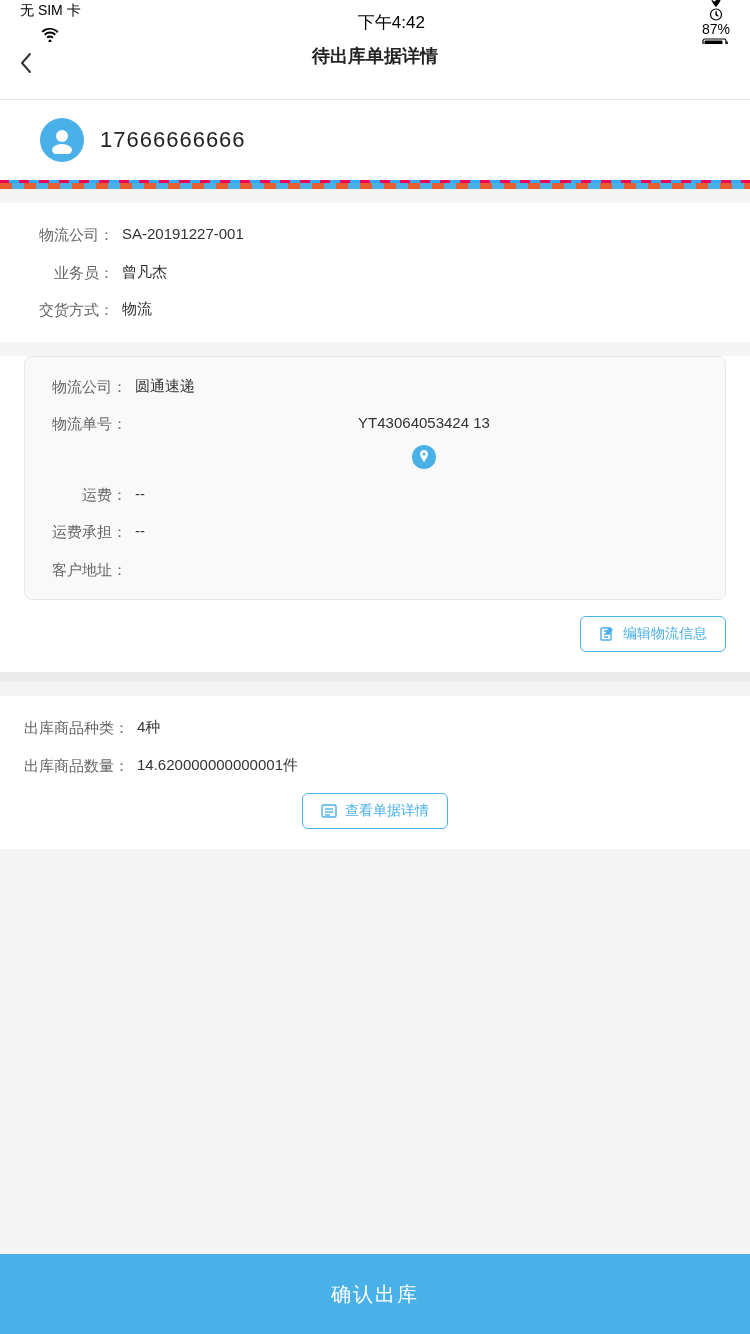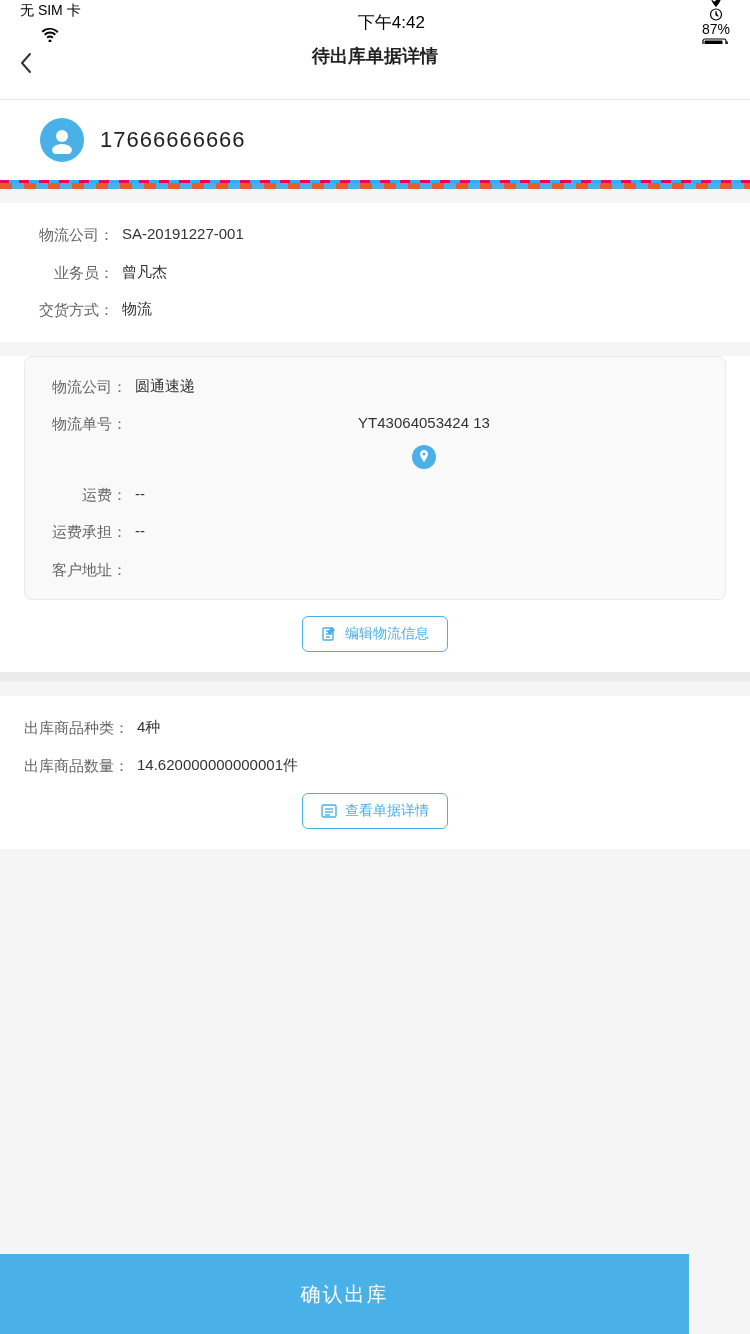--- a/index.html
+++ b/index.html
@@ -144,21 +144,21 @@
       background: #f9f9f9;
       border: 1px solid #e8e8e8;
       border-radius: 8px;
       margin: 14px 0 0 0;
       padding: 18px 12px;
     }
 
     
     .edit-btn {
       display: flex;
-      justify-content: center;
+      justify-content: flex-end;
       margin-top: 16px;
     }
     .btn-outline {
       border: 1px solid #4ab0e8;
       border-radius: 6px;
       padding: 8px 18px;
       color: #4ab0e8;
       font-size: 14px;
       background: #fff;
       display: flex;
@@ -180,21 +180,21 @@
       display: flex;
       justify-content: center;
       margin-top: 16px;
     }
 
     
     .confirm-bar {
       position: fixed;
       bottom: 0;
       left: 0;
-      width: 689px;
+      width: 750px;
       background: #4ab0e8;
       height: 80px;
       display: flex;
       align-items: center;
       justify-content: center;
       cursor: pointer;
     }
     .confirm-bar-text {
       color: #fff;
       font-size: 20px;

